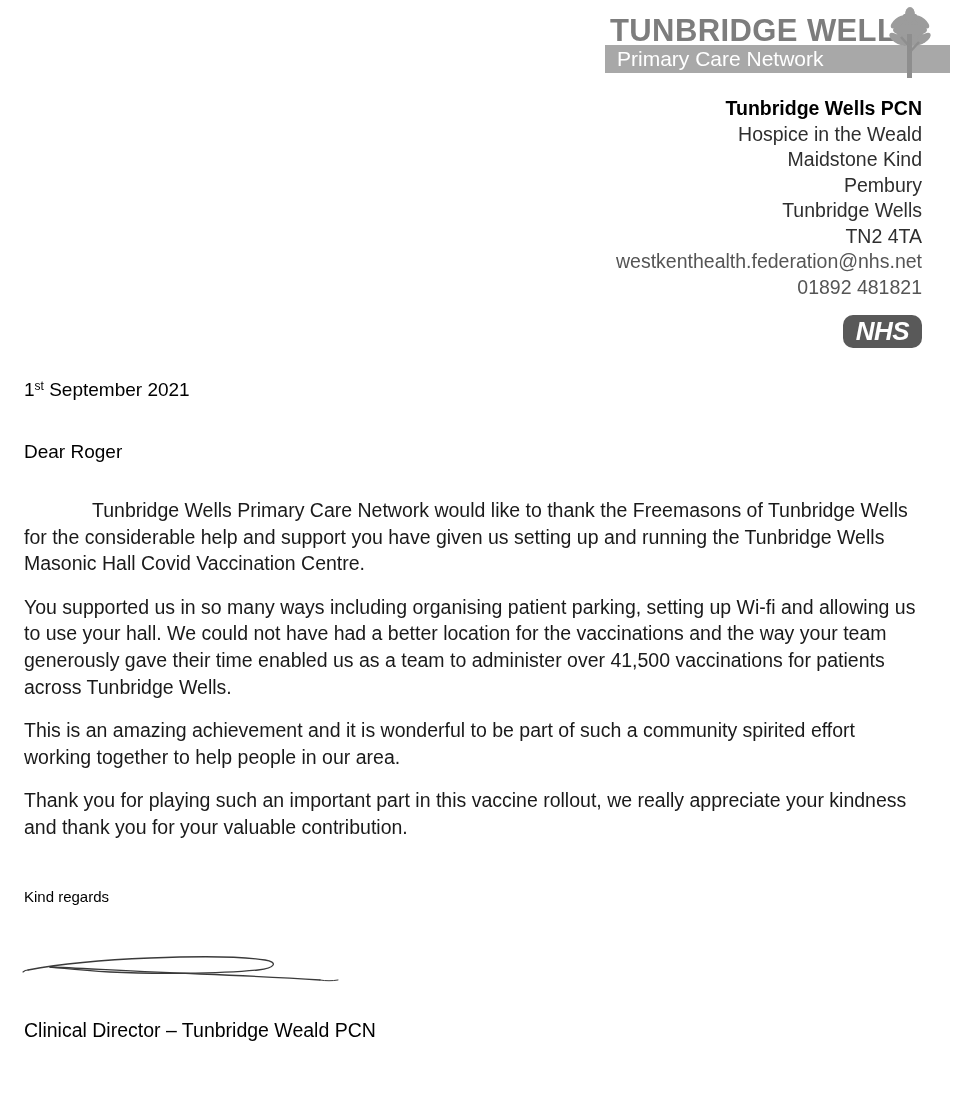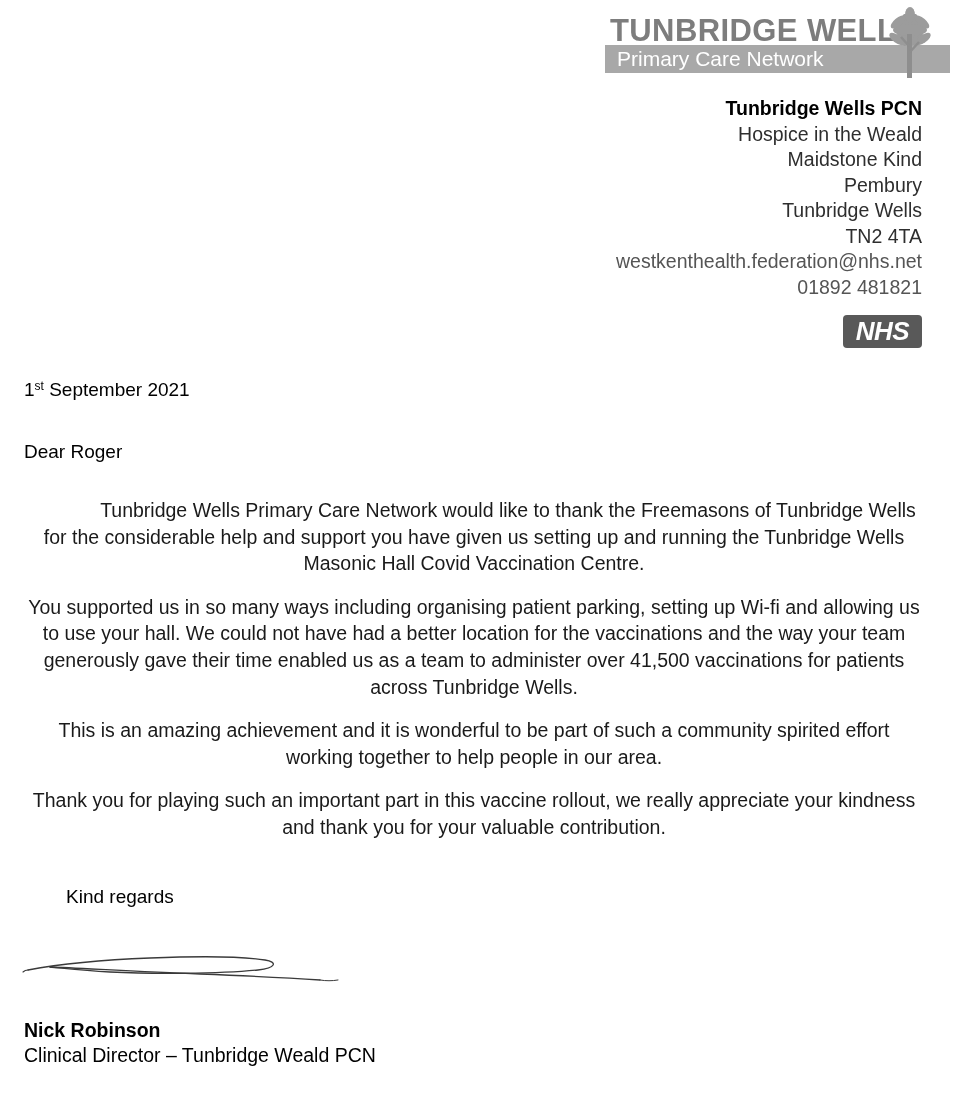--- a/index.html
+++ b/index.html
@@ -84,21 +84,21 @@
   }
 
   
   .nhs {
     position: absolute;
     left: 843px;
     top: 315px;
     width: 79px;
     height: 33px;
     background: #595959;
-    border-radius: 4px;
+    border-radius: 10px;
   }
   .nhs span {
     display: block;
     font-size: 26px;
     font-weight: bold;
     font-style: italic;
     color: #ffffff;
     letter-spacing: -0.5px;
     text-align: center;
     line-height: 33px;
@@ -124,36 +124,34 @@
     line-height: 24px;
   }
   .body-text {
     position: absolute;
     left: 24px;
     top: 497px;
     width: 900px;
     font-size: 19.5px;
     line-height: 26.6px;
     color: #1a1a1a;
-    text-align: center;
   }
   .body-text p {
     margin: 0 0 17px 0;
   }
   .body-text p.indented {
     text-indent: 68px;
   }
 
   .signoff {
     position: absolute;
     left: 24px;
     top: 885px;
-    font-size: 19px;
+    font-size: 15px;
     line-height: 24px;
-    margin-left: 42px;
   }
 
   .signature {
     position: absolute;
     left: 20px;
     top: 920px;
     width: 330px;
     height: 72px;
   }
 
@@ -229,17 +227,16 @@
   <svg class="signature" viewBox="0 0 330 72">
     <g fill="none" stroke="#3a3a3a" stroke-linecap="round">
       <path d="M8 50 C40 44, 80 40, 130 38 C180 36, 220 36, 245 40 C258 42, 256 48, 238 50 C200 54, 130 54, 90 52 C60 50, 42 48, 30 47" stroke-width="1.3"></path>
       <path d="M30 47 C60 48, 120 52, 180 54 C230 56, 270 58, 300 60" stroke-width="1.3"></path>
       <path d="M8 50 C6 50, 4 51, 3 52" stroke-width="1.1"></path>
       <path d="M300 60 C306 61, 312 61, 318 60" stroke-width="1"></path>
     </g>
   </svg>
 
   <div class="signer">
-    <div class="name">Nick Robinson</div>
     <div>Clinical Director – Tunbridge Weald PCN</div>
   </div>
 
 </div>
 
 </body></html>

